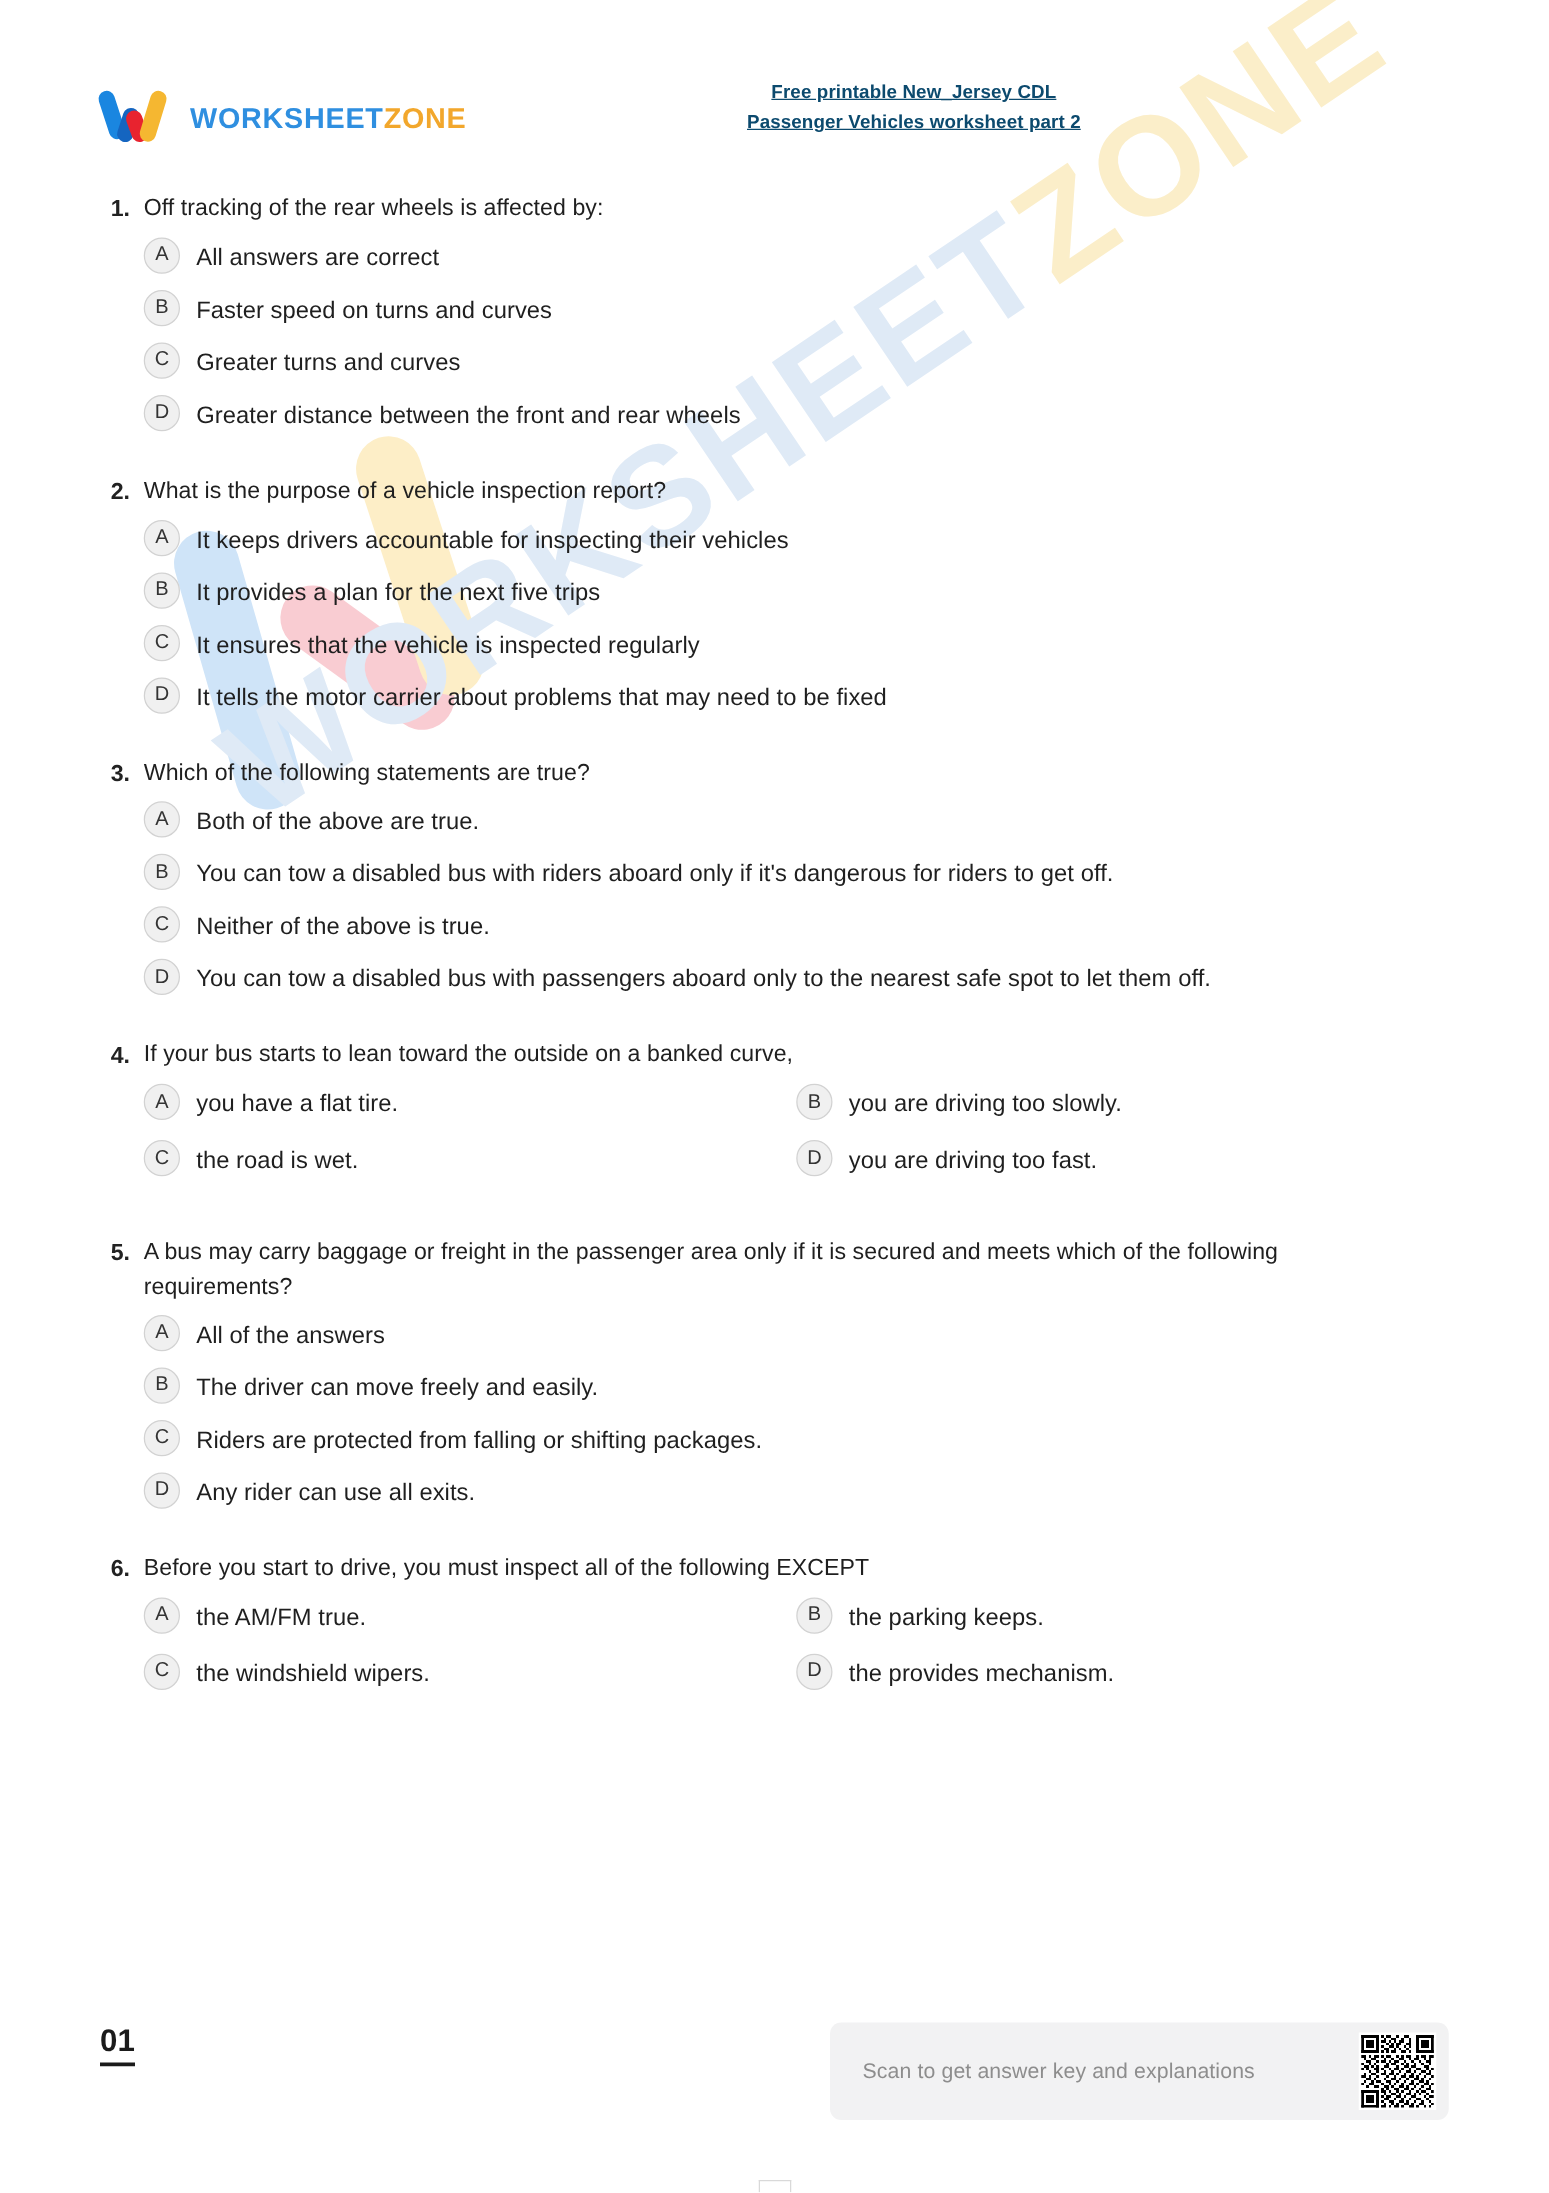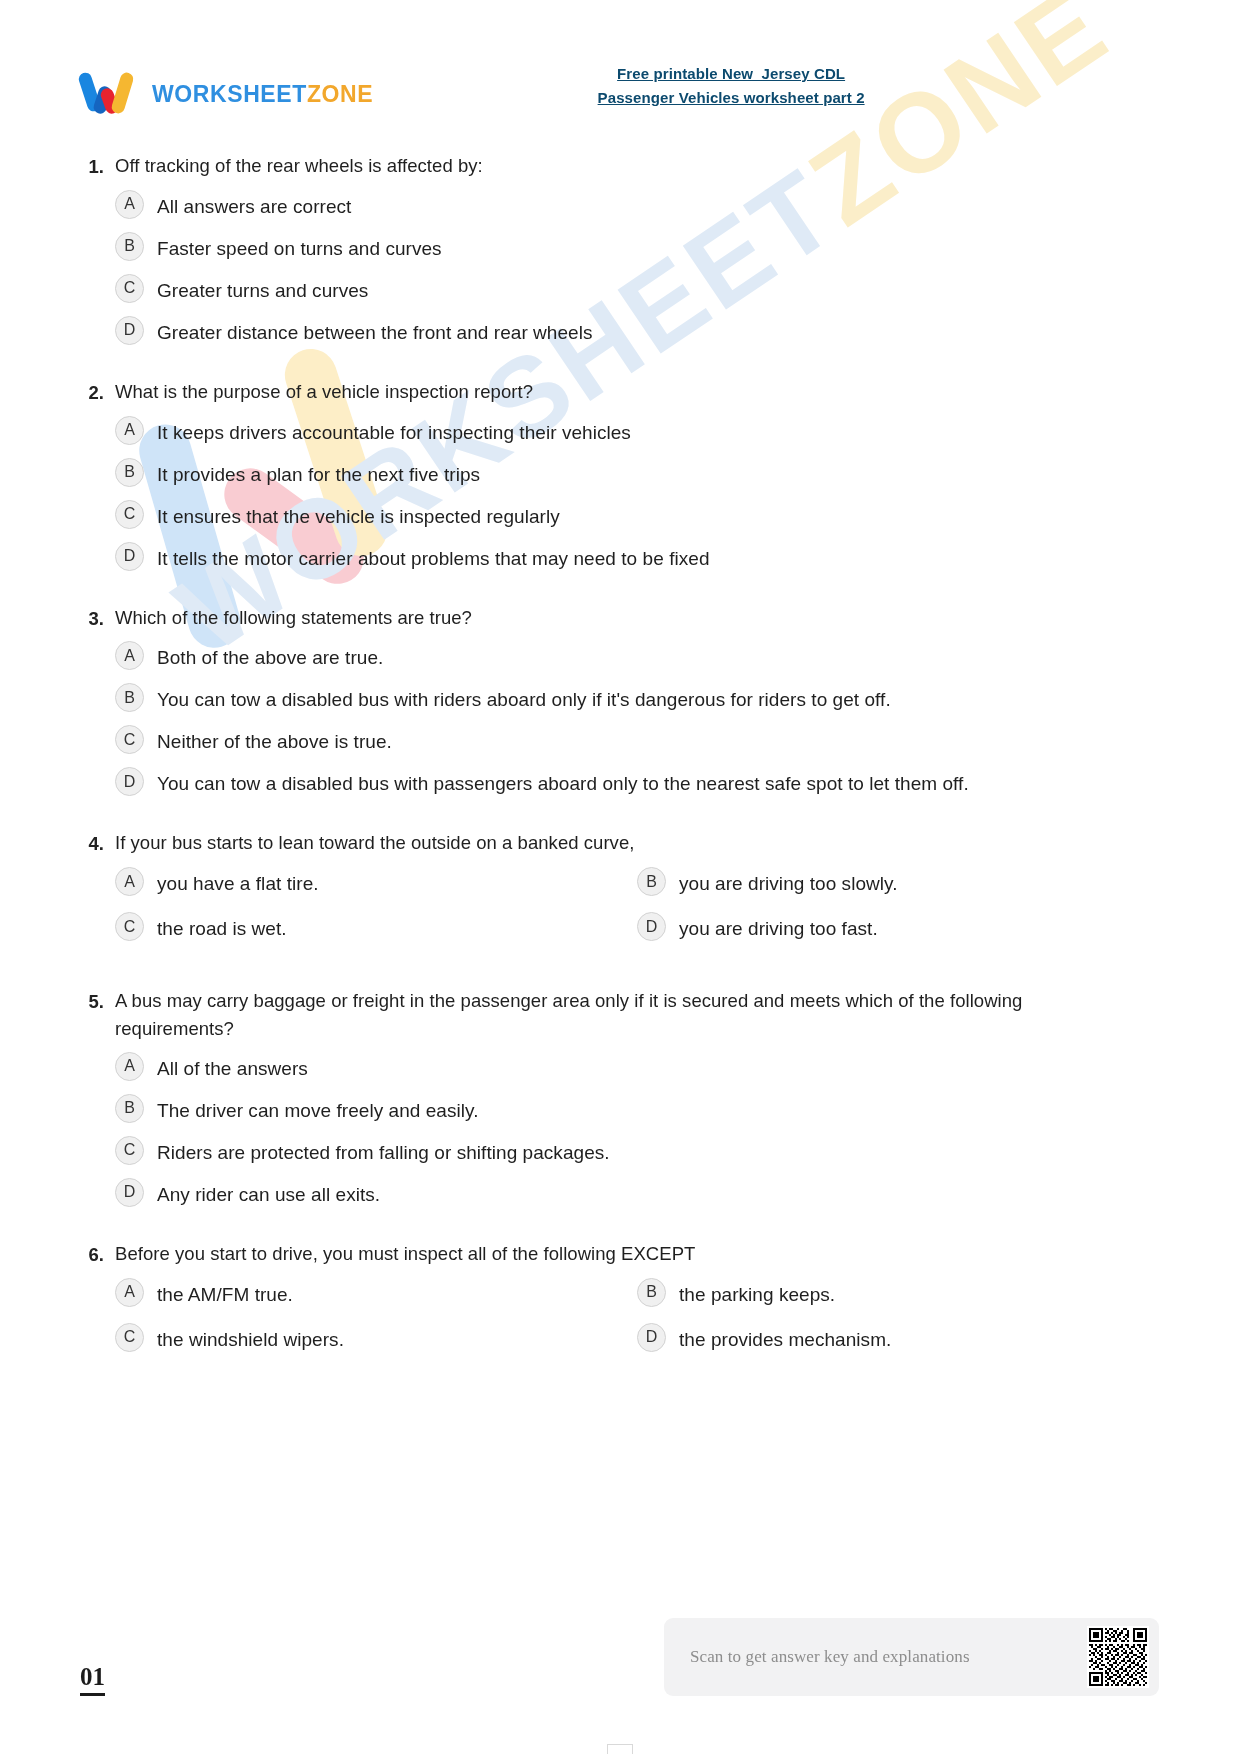--- a/index.html
+++ b/index.html
@@ -186,23 +186,22 @@
   .q6 .options .option { margin-bottom: 13px; }
 
   
   .footer {
     position: absolute;
     left: 0;
     bottom: 58px;
     width: 1239px;
     padding: 0 80px;
     display: flex;
-    align-items: flex-end;
+    align-items: flex-start;
     z-index: 2;
-    font-family: Liberation Serif, serif;
   }
   .page-num {
     font-size: 25px;
     font-weight: 700;
     color: #1b1b1b;
     border-bottom: 3px solid #1b1b1b;
     line-height: 1.25;
     padding-bottom: 1px;
   }
   .scan-box {

